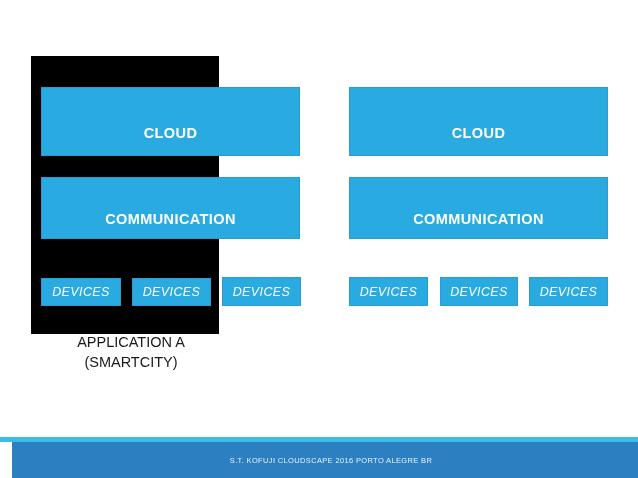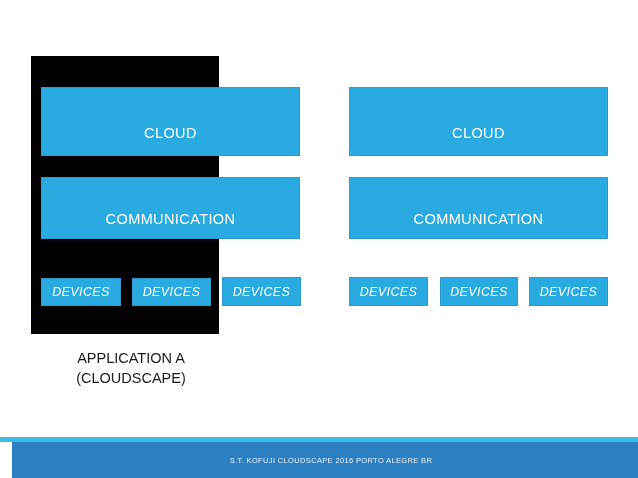--- a/index.html
+++ b/index.html
@@ -36,21 +36,21 @@
     border: 1px solid #2E9BD0;
     box-sizing: border-box;
     display: flex;
     align-items: center;
     justify-content: center;
     color: #ffffff;
     letter-spacing: 0.4px;
   }
   .layer-label {
     font-size: 14.5px;
-    font-weight: 400;
+    font-weight: 700;
     color: #ffffff;
     white-space: nowrap;
     margin-top: 22px;
   }
   .device-label {
     font-size: 12.5px;
     font-weight: 400;
     color: #ffffff;
     white-space: nowrap;
     font-style: italic;
@@ -75,21 +75,21 @@
     left: 349px; top: 177px; width: 259px; height: 62px;
   }
   .right-dev-1 { left: 349px; top: 277px; width: 79px; height: 29px; }
   .right-dev-2 { left: 440px; top: 277px; width: 78px; height: 29px; }
   .right-dev-3 { left: 529px; top: 277px; width: 79px; height: 29px; }
 
   
   .caption {
     position: absolute;
     left: 31px;
-    top: 348px;
+    top: 332px;
     width: 200px;
     text-align: center;
     color: #1a1a1a;
     font-size: 14.5px;
     line-height: 20px;
   }
   .caption-line { display: block; white-space: nowrap; }
 
   
   .footer-accent {
@@ -138,21 +138,21 @@
   </div>
   <div class="blue-box left-dev-2">
     <span class="device-label">DEVICES</span>
   </div>
   <div class="blue-box left-dev-3">
     <span class="device-label">DEVICES</span>
   </div>
 
   <div class="caption">
     <span class="caption-line">APPLICATION A</span>
-    <span class="caption-line">(CLOUDSCAPE)</span>
+    <span class="caption-line">(SMARTCITY)</span>
   </div>
 
   <div class="blue-box right-cloud">
     <span class="layer-label">CLOUD</span>
   </div>
 
   <div class="blue-box right-comm">
     <span class="layer-label">COMMUNICATION</span>
   </div>
 

